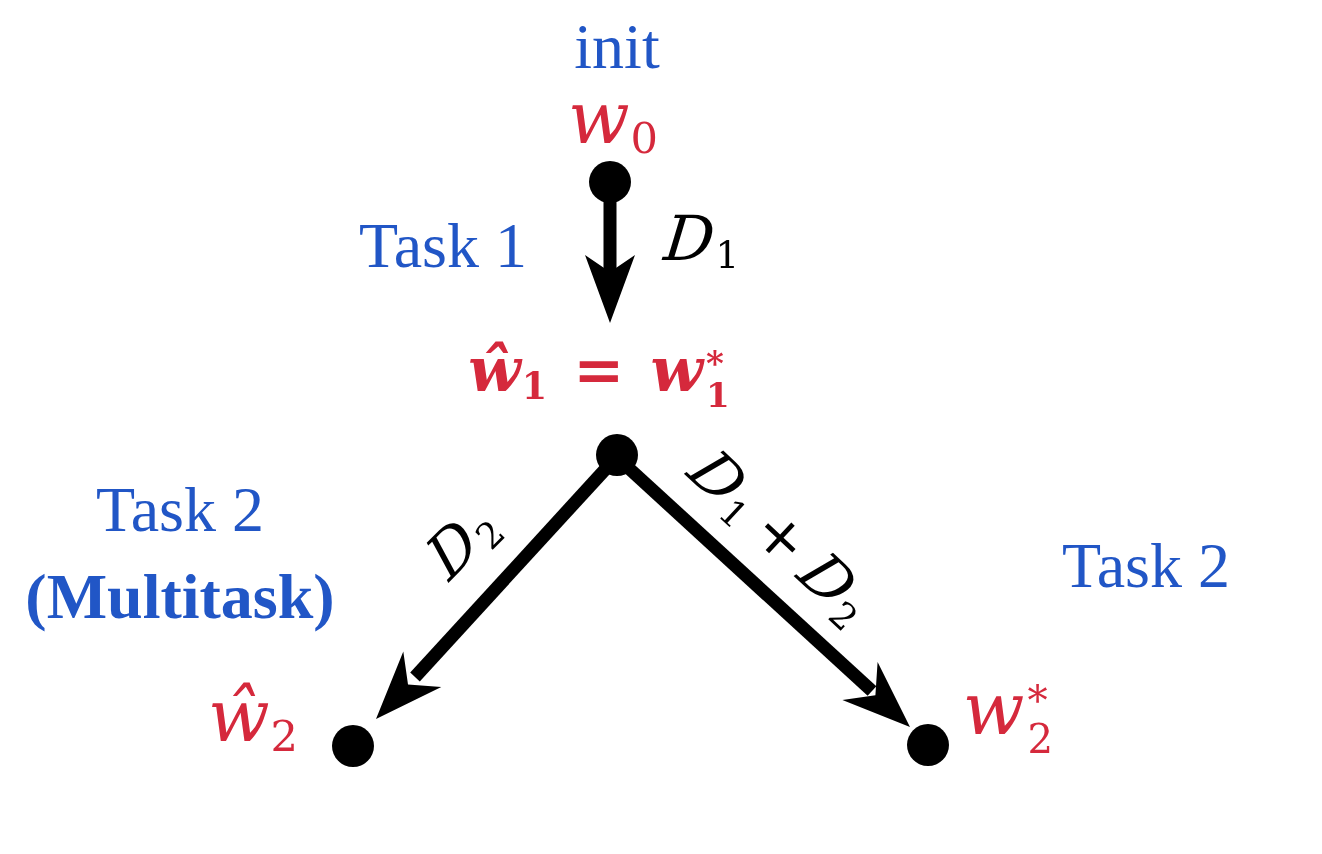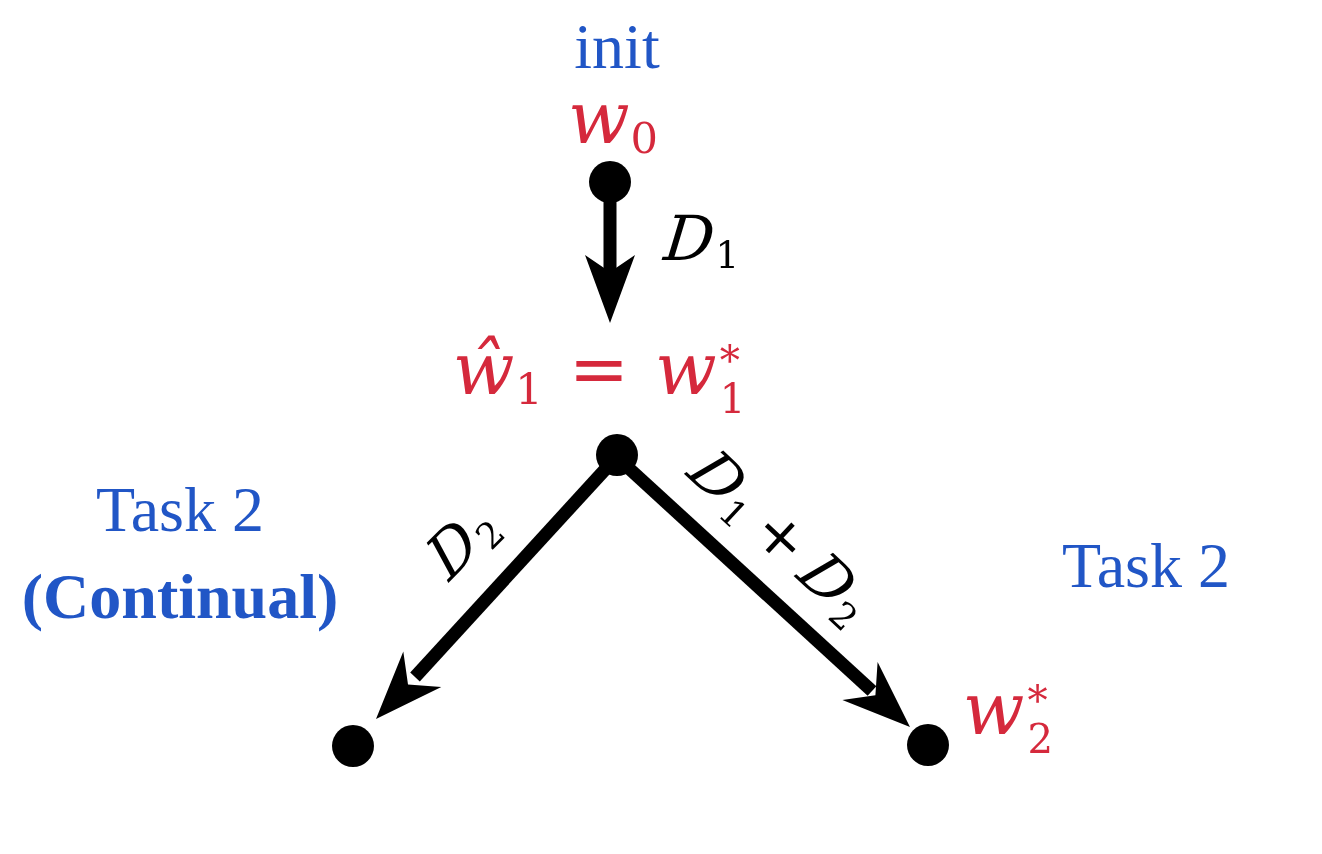--- a/index.html
+++ b/index.html
@@ -33,21 +33,21 @@
     font-size:64px;
     font-family:"Liberation Serif","DejaVu Serif",serif;
   }
   .block{text-align:center;line-height:1.36;font-family:Liberation Serif, serif;}
   .bold{font-weight:bold;}
   .math{
     font-family:"DejaVu Serif","Liberation Serif",serif;
     font-style:italic;
   }
   .fs-main{font-size:72px;}
-  .fs-eq{font-size:72px;}
+  .fs-eq{font-size:61px;font-weight:bold;}
   .fs-d{font-size:60px;}
   .fs-d1{font-size:62px;}
   .msub{
     font-size:0.6em;
     font-style:normal;
     vertical-align:-0.22em;
     margin-left:1px;
   }
   .meq{
     font-style:normal;
@@ -99,34 +99,36 @@
     </g>
 
     <circle cx="353" cy="746" r="21" fill="#000"></circle>
     <circle cx="928" cy="745" r="21" fill="#000"></circle>
   </svg>
 
   <div class="pos side-label blue" style="left:617px;top:47px;transform:translate(-50%,-50%);">init</div>
 
   <div class="pos math red fs-main" style="left:613px;top:121px;transform:translate(-50%,-50%);"><span>w</span><span class="msub">0</span></div>
 
+  <div class="pos side-label blue" style="left:443px;top:246px;transform:translate(-50%,-50%);">Task 1</div>
 
   <div class="pos math black fs-d1" style="left:702px;top:241px;transform:translate(-50%,-50%);"><span class="mcal">D</span><span class="msub">1</span></div>
 
   <div class="pos math red fs-eq" style="left:599px;top:375px;transform:translate(-50%,-50%);"><span>ŵ</span><span class="msub">1</span><span class="meq">=</span><span>w</span><span class="stack"><span class="s-sup">*</span><span class="s-sub">1</span></span></div>
 
   <div class="pos math black fs-d" style="left:463px;top:542px;transform:translate(-50%,-50%) rotate(-45deg);"><span class="mcal">D</span><span class="msub">2</span></div>
 
   <div class="pos math black fs-d" style="left:780px;top:538px;transform:translate(-50%,-50%) rotate(43deg);"><span class="mcal">D</span><span class="msub">1</span><span class="mplus">+</span><span class="mcal">D</span><span class="msub">2</span></div>
 
   <div class="pos side-label blue block" style="left:180px;top:553px;transform:translate(-50%,-50%);">
     <div>Task 2</div>
-    <div><span class="bold">(</span><span class="bold">Continual</span><span class="bold">)</span></div>
+    <div><span class="bold">(</span><span class="bold">Multitask</span><span class="bold">)</span></div>
   </div>
 
   <div class="pos side-label blue block" style="left:1146px;top:566px;transform:translate(-50%,-50%);">
     <div>Task 2</div>
   </div>
 
+  <div class="pos math red fs-main" style="left:253px;top:719px;transform:translate(-50%,-50%);"><span>ŵ</span><span class="msub">2</span></div>
 
   <div class="pos math red fs-main" style="left:1008px;top:715px;transform:translate(-50%,-50%);"><span>w</span><span class="stack"><span class="s-sup">*</span><span class="s-sub">2</span></span></div>
 
 </div>
 
 </body></html>

